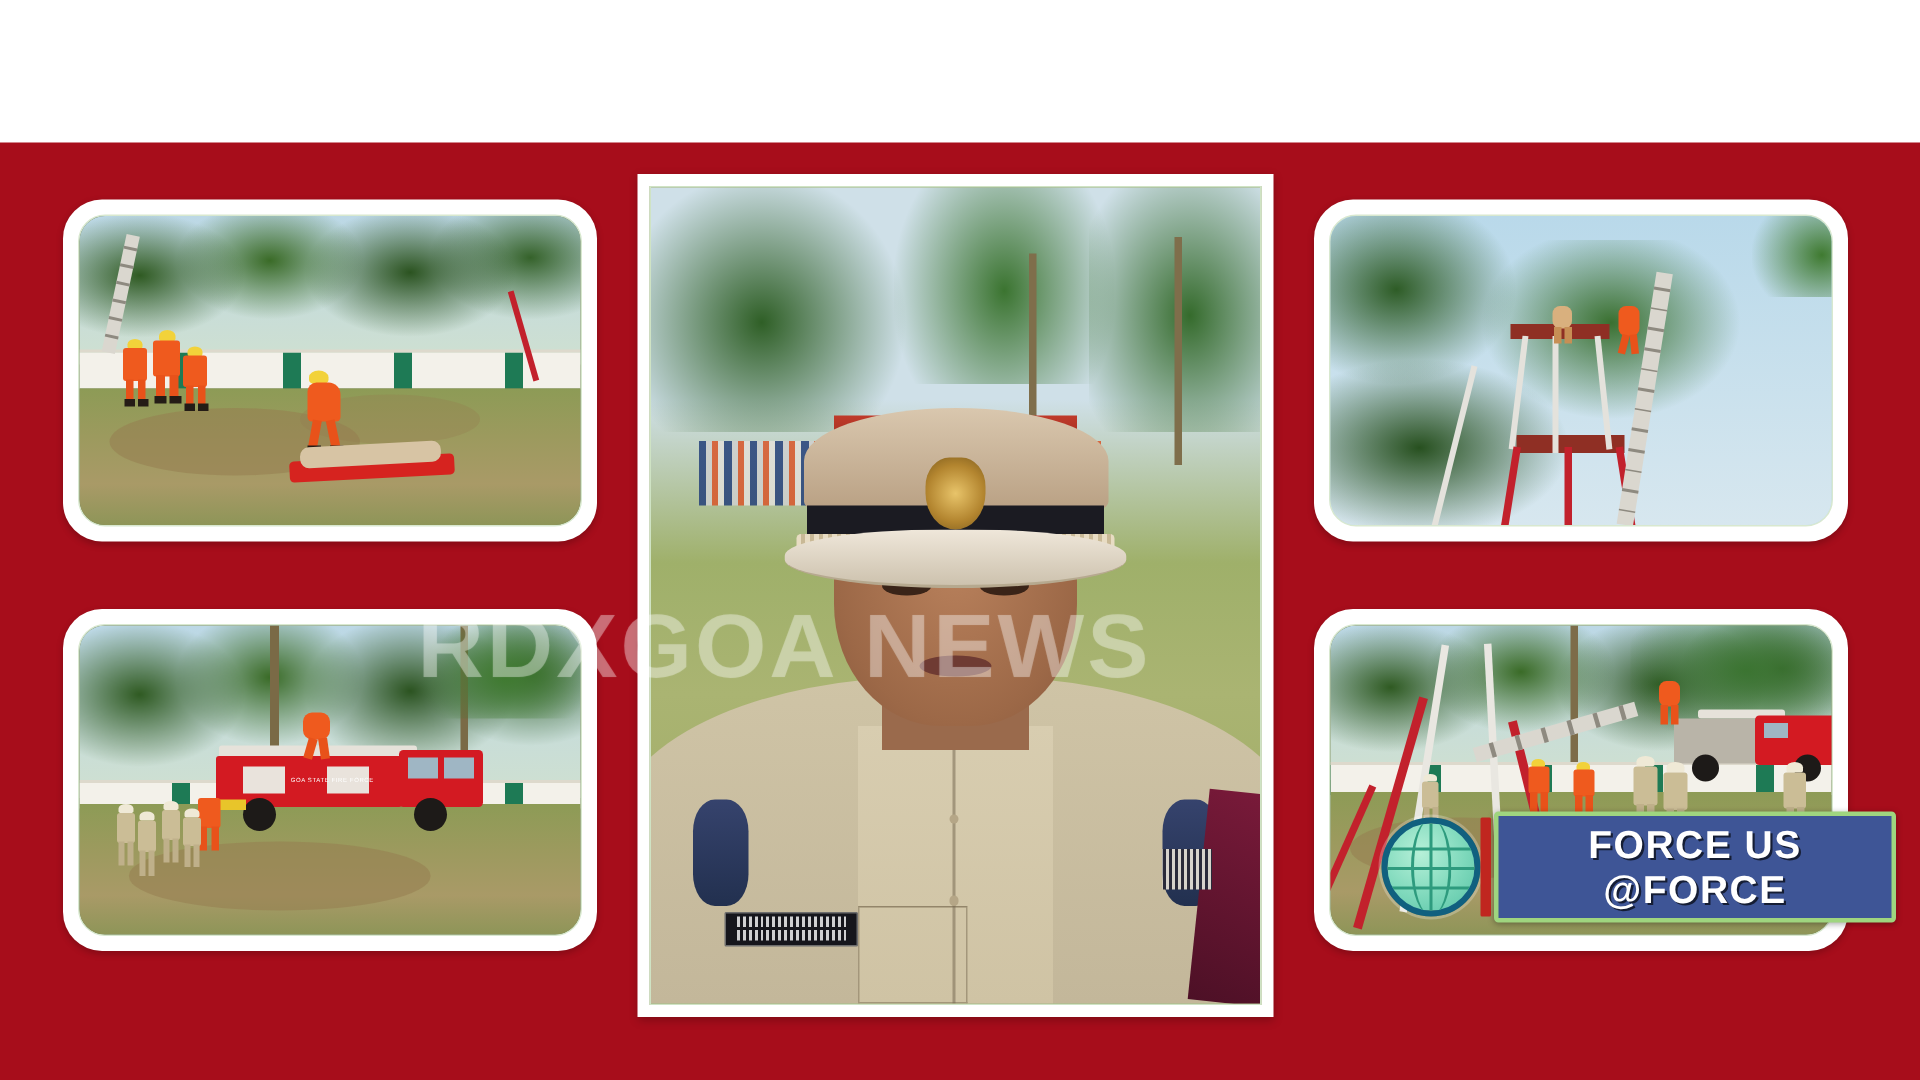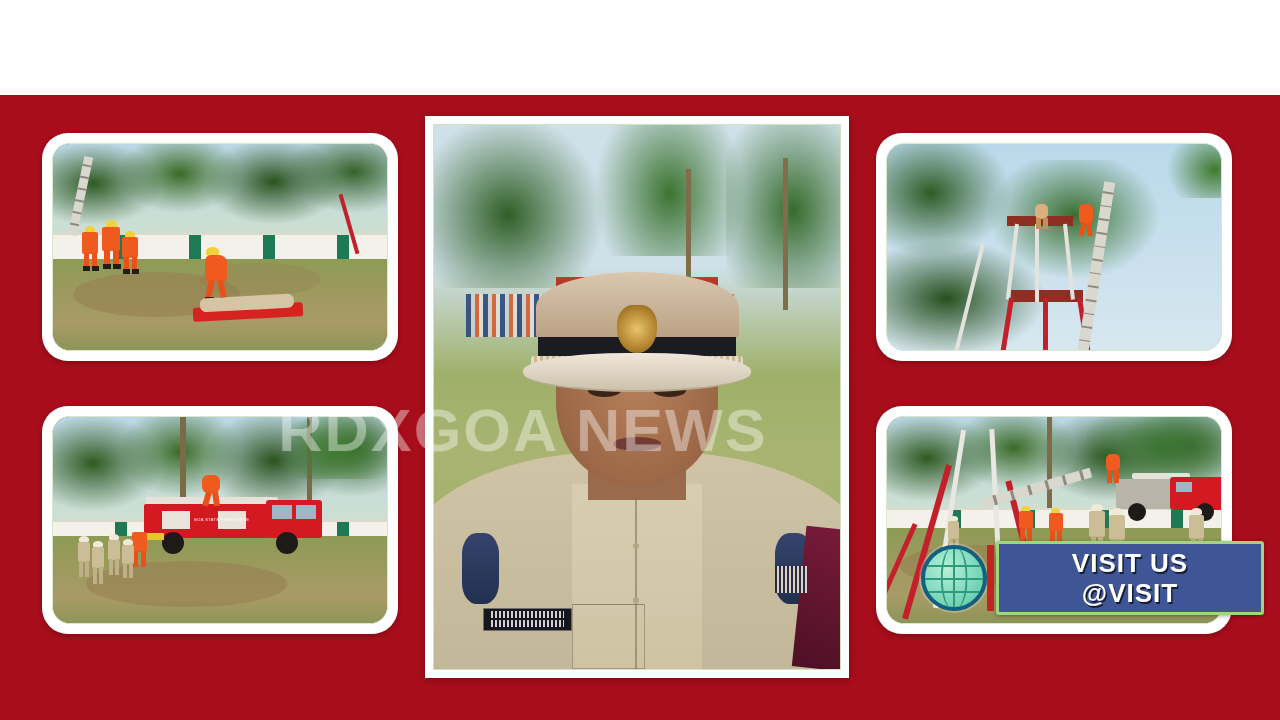--- a/index.html
+++ b/index.html
@@ -568,17 +568,17 @@
 
   <div class="globe-icon">
     <div class="mer"></div>
     <div class="mer2"></div>
     <div class="par" style="top:28%;"></div>
     <div class="par" style="top:50%;"></div>
     <div class="par" style="top:72%;"></div>
   </div>
   <div class="visit-badge">
     <div class="redbar"></div>
-    <div class="l1">VISIT US</div>
-    <div class="l2">@VISIT</div>
+    <div class="l1">FORCE US</div>
+    <div class="l2">@FORCE</div>
   </div>
 
 </div>
 
 </body></html>

